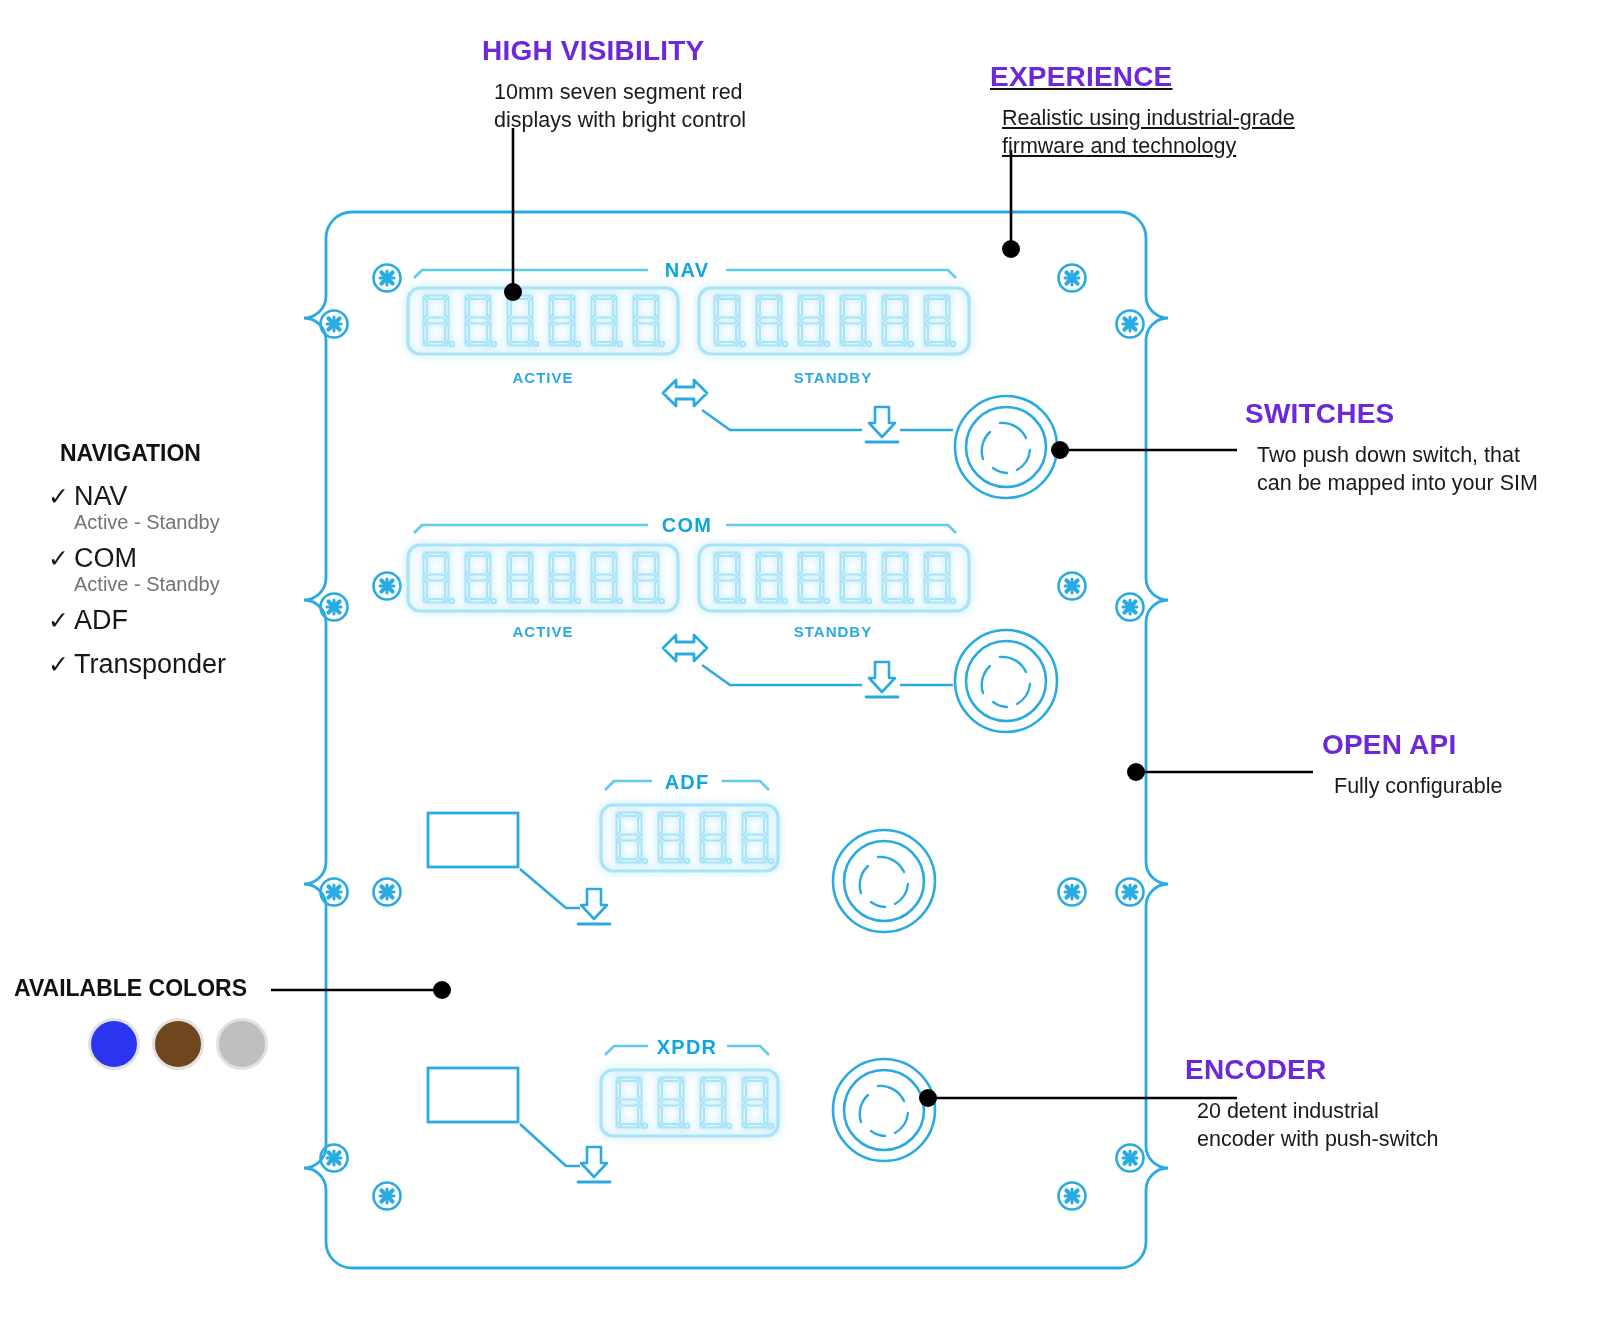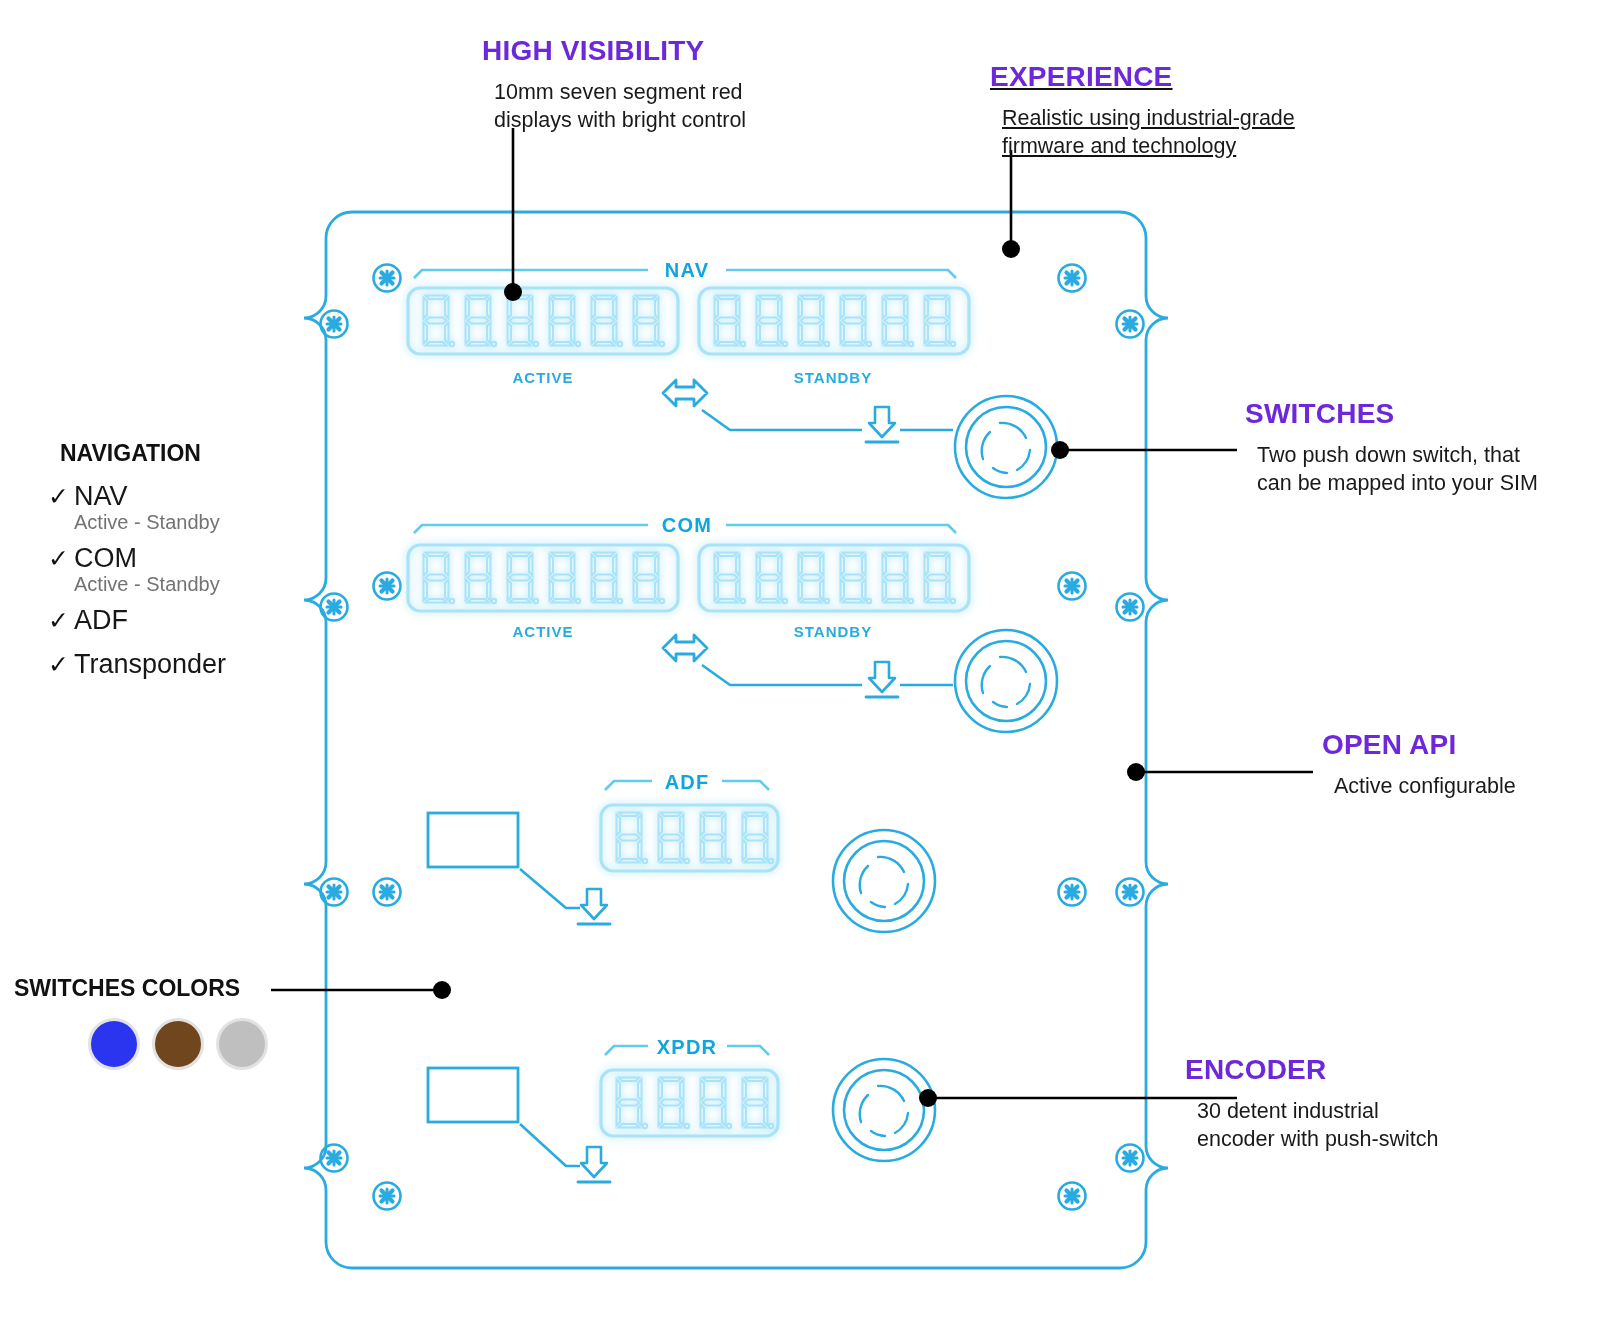--- a/index.html
+++ b/index.html
@@ -412,26 +412,26 @@
 </div>
 
 <div class="callout" id="cal-switches" style="left:1245px;top:398px;">
   <p class="c-title">SWITCHES</p>
   <p class="c-body">Two push down switch, that
 can be mapped into your SIM</p>
 </div>
 
 <div class="callout" id="cal-open-api" style="left:1322px;top:729px;">
   <p class="c-title">OPEN API</p>
-  <p class="c-body">Active configurable</p>
+  <p class="c-body">Fully configurable</p>
 </div>
 
 <div class="callout" id="cal-encoder" style="left:1185px;top:1054px;">
   <p class="c-title">ENCODER</p>
-  <p class="c-body">30 detent industrial
+  <p class="c-body">20 detent industrial
 encoder with push-switch</p>
 </div>
 
 <div id="nav-features">
   <p class="nf-title">NAVIGATION</p>
 
   <div class="nf-item">
     <span class="nf-check">✓</span>
     <span class="nf-texts">
       <span class="nf-label">NAV</span>
@@ -456,21 +456,21 @@
 
   <div class="nf-item">
     <span class="nf-check">✓</span>
     <span class="nf-texts">
       <span class="nf-label">Transponder</span>
     </span>
   </div>
 </div>
 
 <div id="available-colors">
-  <p class="ac-title">SWITCHES COLORS</p>
+  <p class="ac-title">AVAILABLE COLORS</p>
   <div class="swatch-row">
     <span class="swatch" id="sw0" style="background: rgb(43, 53, 240); border-color: rgb(226, 226, 226);"></span>
     <span class="swatch" id="sw1" style="background: rgb(112, 70, 31); border-color: rgb(226, 226, 226);"></span>
     <span class="swatch" id="sw2" style="background: rgb(191, 191, 191); border-color: rgb(226, 226, 226);"></span>
   </div>
 </div>
 
 </div>
 
 </body></html>

